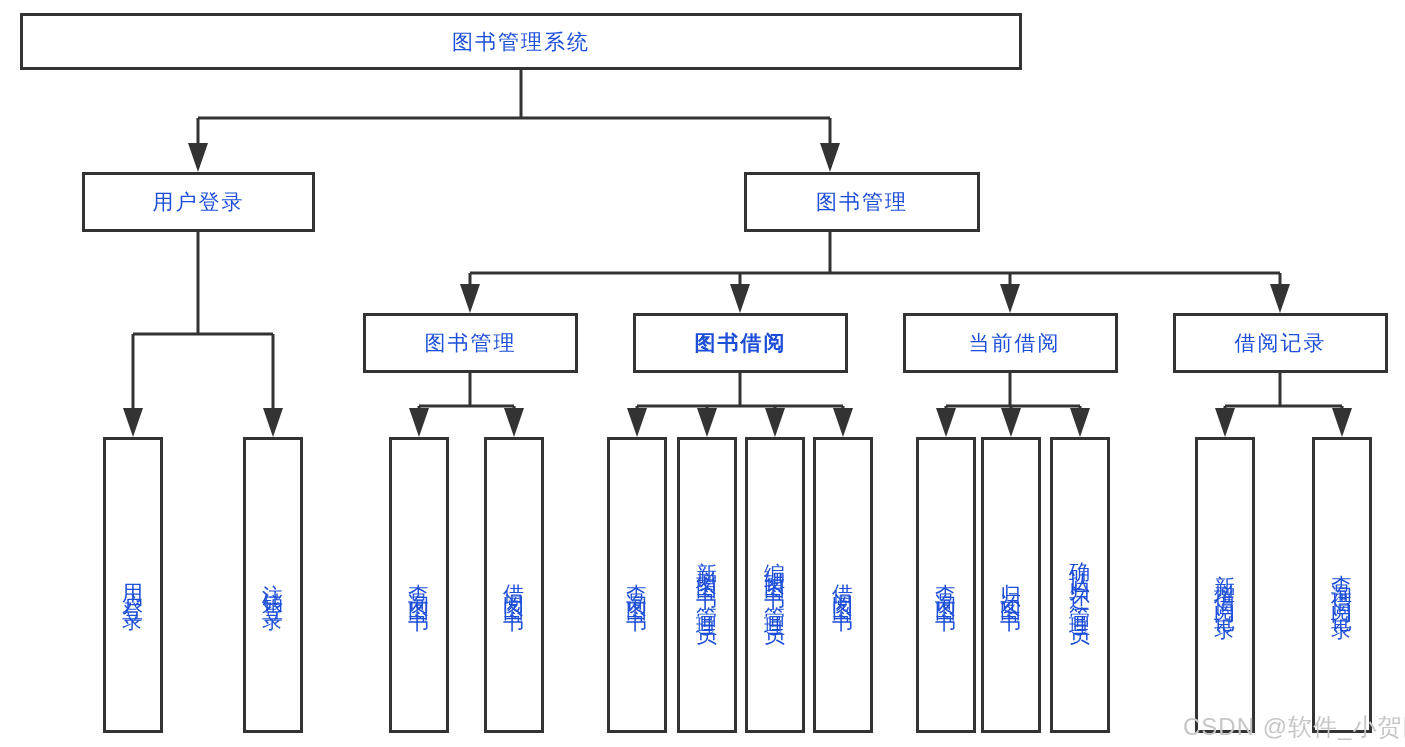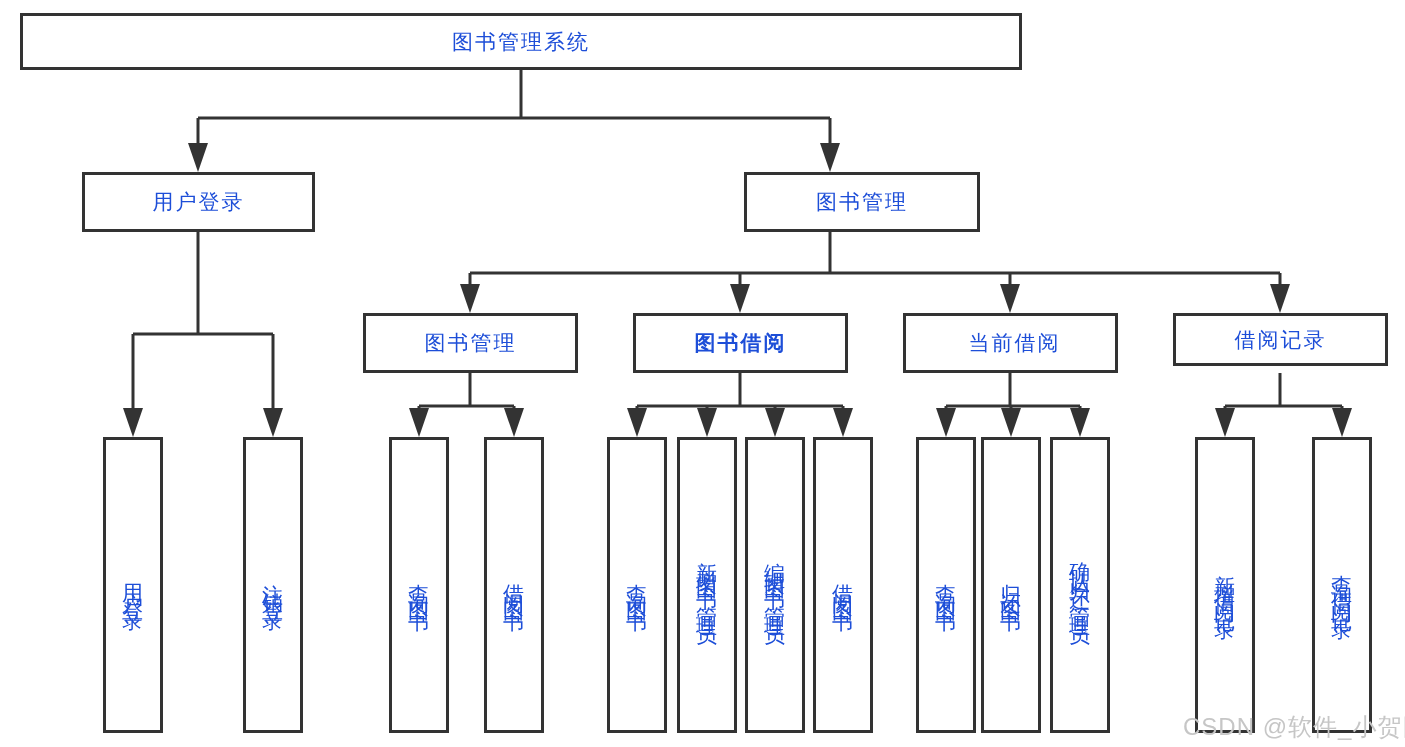--- a/index.html
+++ b/index.html
@@ -146,21 +146,21 @@
 
   <div class="node" style="left:363px; top:313px; width:215px; height:60px;">
     <span>图书管理</span>
   </div>
   <div class="node" style="left:633px; top:313px; width:215px; height:60px;font-weight:bold;">
     <span>图书借阅</span>
   </div>
   <div class="node" style="left:903px; top:313px; width:215px; height:60px;padding-left:8px;">
     <span>当前借阅</span>
   </div>
-  <div class="node" style="left:1173px; top:313px; width:215px; height:53px;">
+  <div class="node" style="left:1173px; top:313px; width:215px; height:60px;">
     <span>借阅记录</span>
   </div>
 
   <div class="node vnode" style="left:103px;">
     <span class="vtext">用户登录</span>
   </div>
   <div class="node vnode" style="left:243px;">
     <span class="vtext">注销登录</span>
   </div>
 

